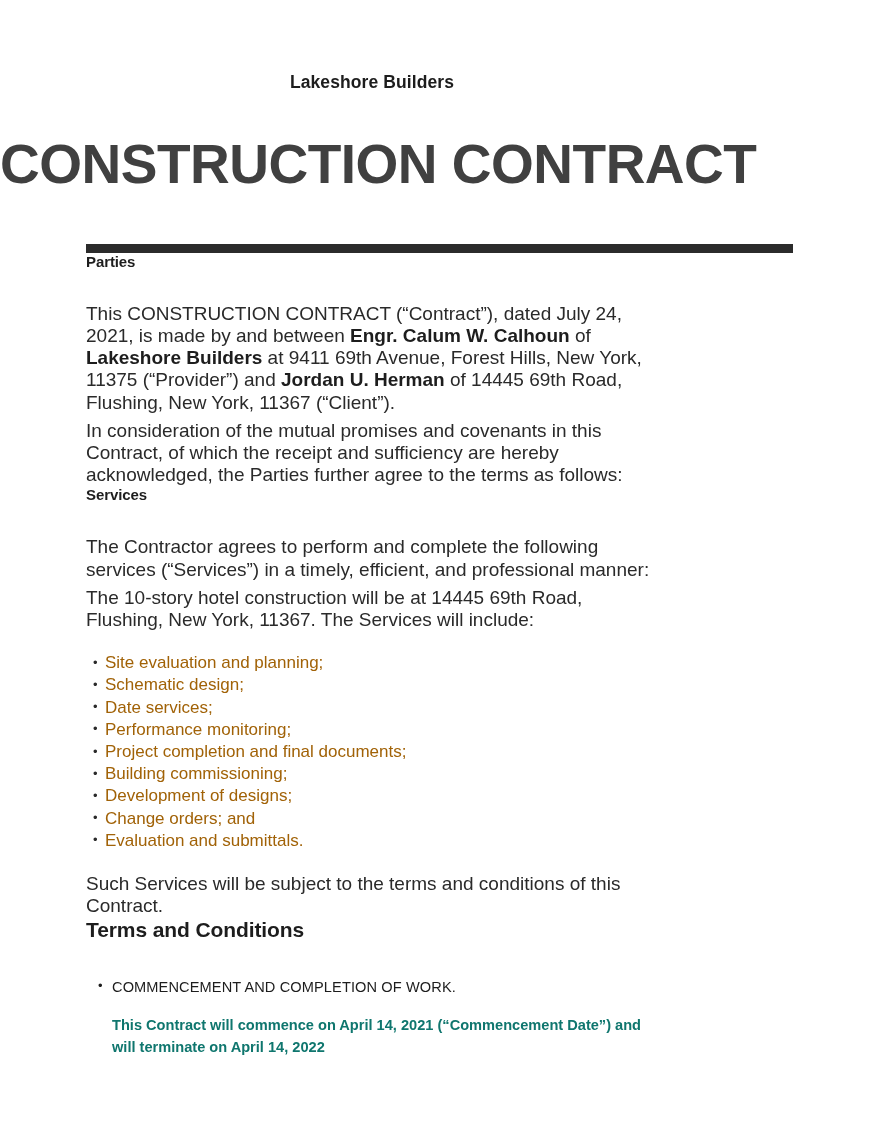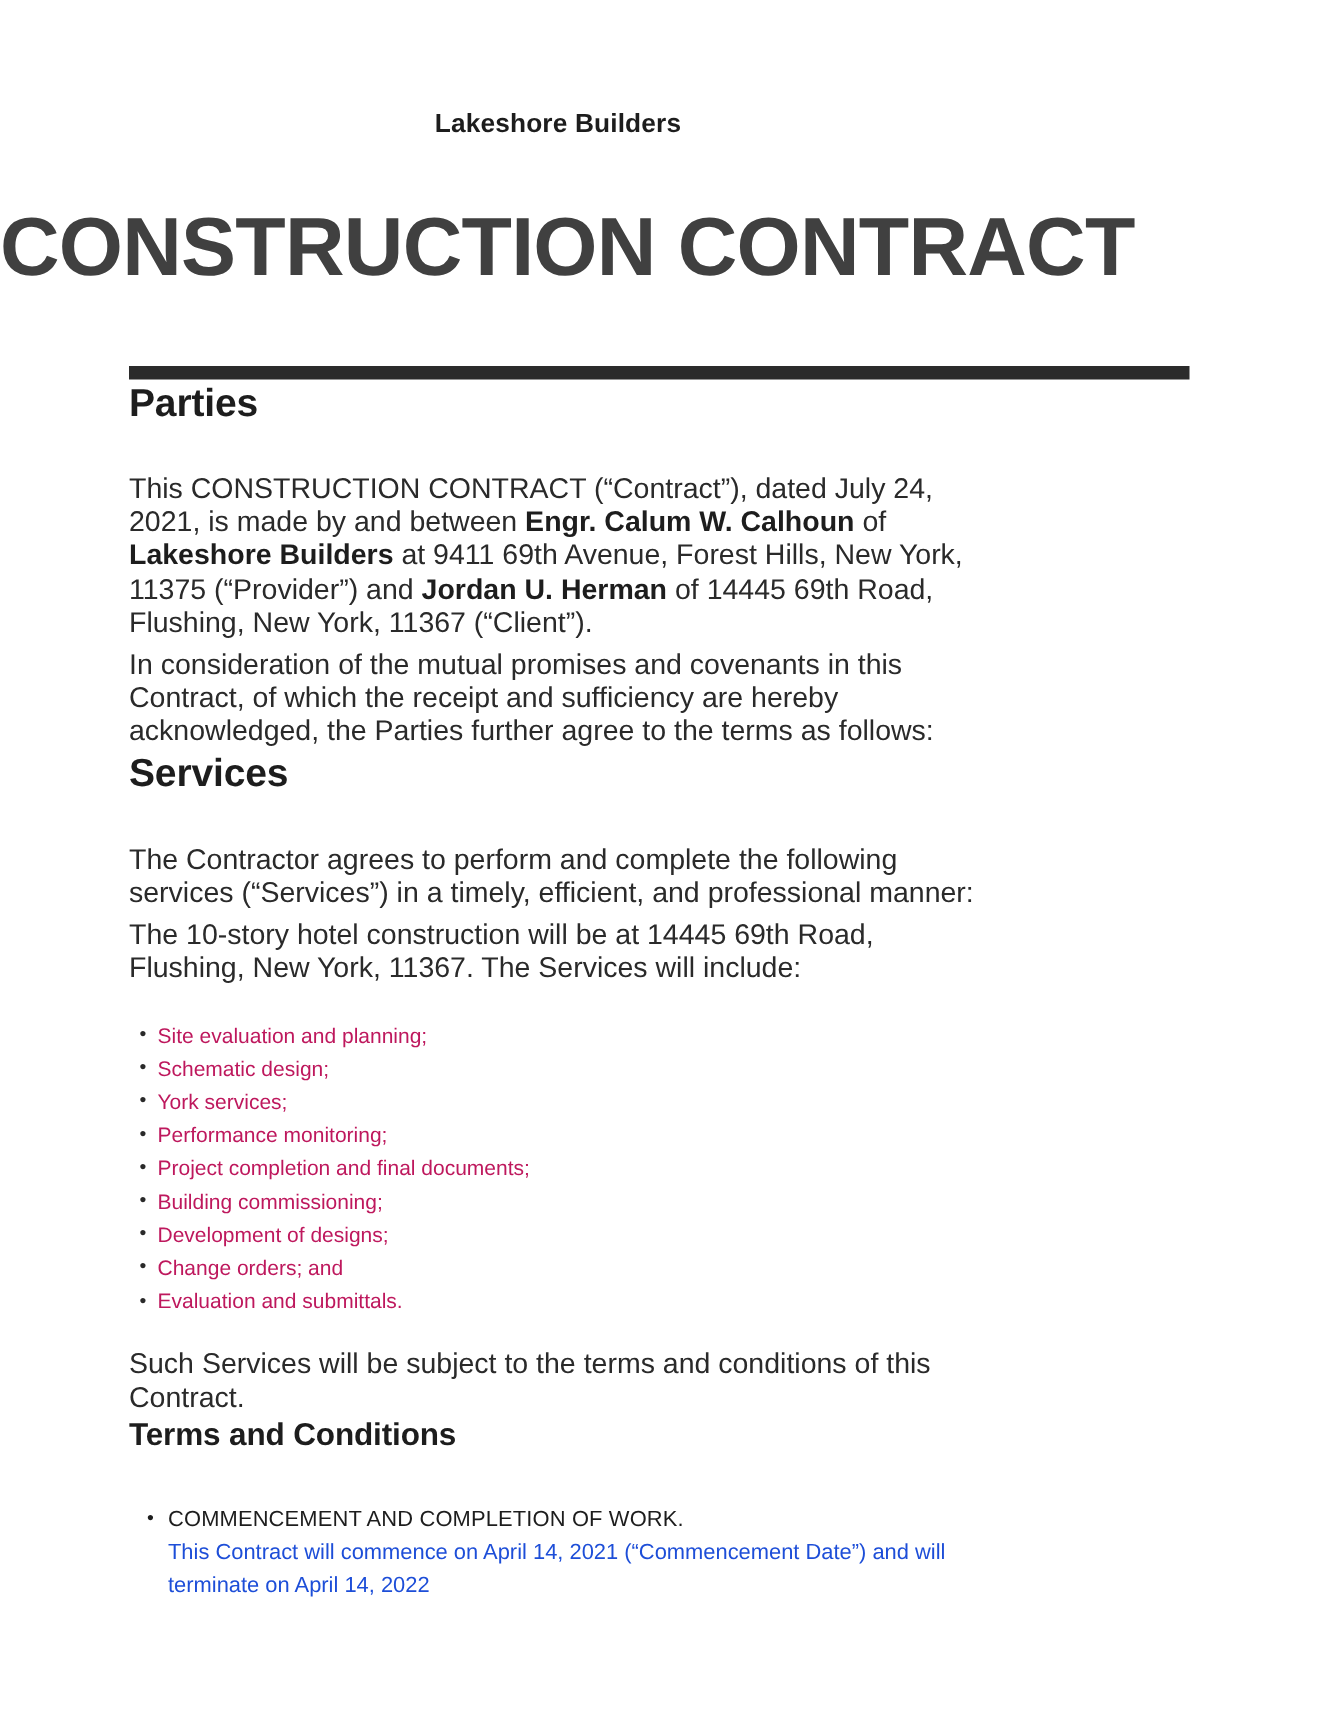--- a/index.html
+++ b/index.html
@@ -57,21 +57,21 @@
     margin-top: 50px;
   }
 
   
   .content {
     padding-left: 86px;
     padding-right: 90px;
   }
 
   h2.section-heading {
-    font-size: 26px;
+    font-size: 15px;
     font-weight: 700;
     color: #1d1d1d;
     margin: 0;
     letter-spacing: -0.1px;
     line-height: 1.2;
   }
 
   h2.section-heading.large {
     font-size: 21px;
   }
@@ -94,23 +94,23 @@
 
   b, strong { font-weight: 700; color: #1d1d1d; }
 
   
   ul.doc-list {
     list-style: none;
     margin: 21px 0 0 0;
     padding: 0;
   }
   ul.doc-list li {
-    font-size: 14px;
-    line-height: 22.2px;
-    color: #be185d;
+    font-size: 17px;
+    line-height: 22.2px;
+    color: #a16207;
     position: relative;
     padding-left: 19px;
     margin: 0;
   }
   ul.doc-list li::before {
     content: "\2022";
     position: absolute;
     left: 7px;
     top: -0.5px;
     font-size: 13px;
@@ -139,23 +139,23 @@
     color: #1d1d1d;
   }
   .term-title {
     font-weight: 400;
     letter-spacing: 0.1px;
   }
   .term-body {
     display: block;
     font-size: 14.6px;
     line-height: 22.2px;
-    color: #1d4ed8;
-    font-weight: 400;
-    margin-top: 0px;
+    color: #0f766e;
+    font-weight: 700;
+    margin-top: 16px;
   }
 </style>
 </head>
 <body>
 
 <div class="page">
 
   <div class="company-name">Lakeshore Builders</div>
 
   <h1 class="doc-title">CONSTRUCTION CONTRACT</h1>
@@ -172,21 +172,21 @@
 
     <h2 class="section-heading sec-services">Services</h2>
 
     <p class="body-text gap-after-heading">The Contractor agrees to perform and complete the following services (“Services”) in a timely, efficient, and professional manner:</p>
 
     <p class="body-text gap-para">The 10-story hotel construction will be at 14445 69th Road, Flushing, New York, 11367. The Services will include:</p>
 
     <ul class="doc-list">
       <li>Site evaluation and planning;</li>
       <li>Schematic design;</li>
-      <li>York services;</li>
+      <li>Date services;</li>
       <li>Performance monitoring;</li>
       <li>Project completion and final documents;</li>
       <li>Building commissioning;</li>
       <li>Development of designs;</li>
       <li>Change orders; and</li>
       <li>Evaluation and submittals.</li>
     </ul>
 
     <p class="body-text gap-list">Such Services will be subject to the terms and conditions of this Contract.</p>
 

